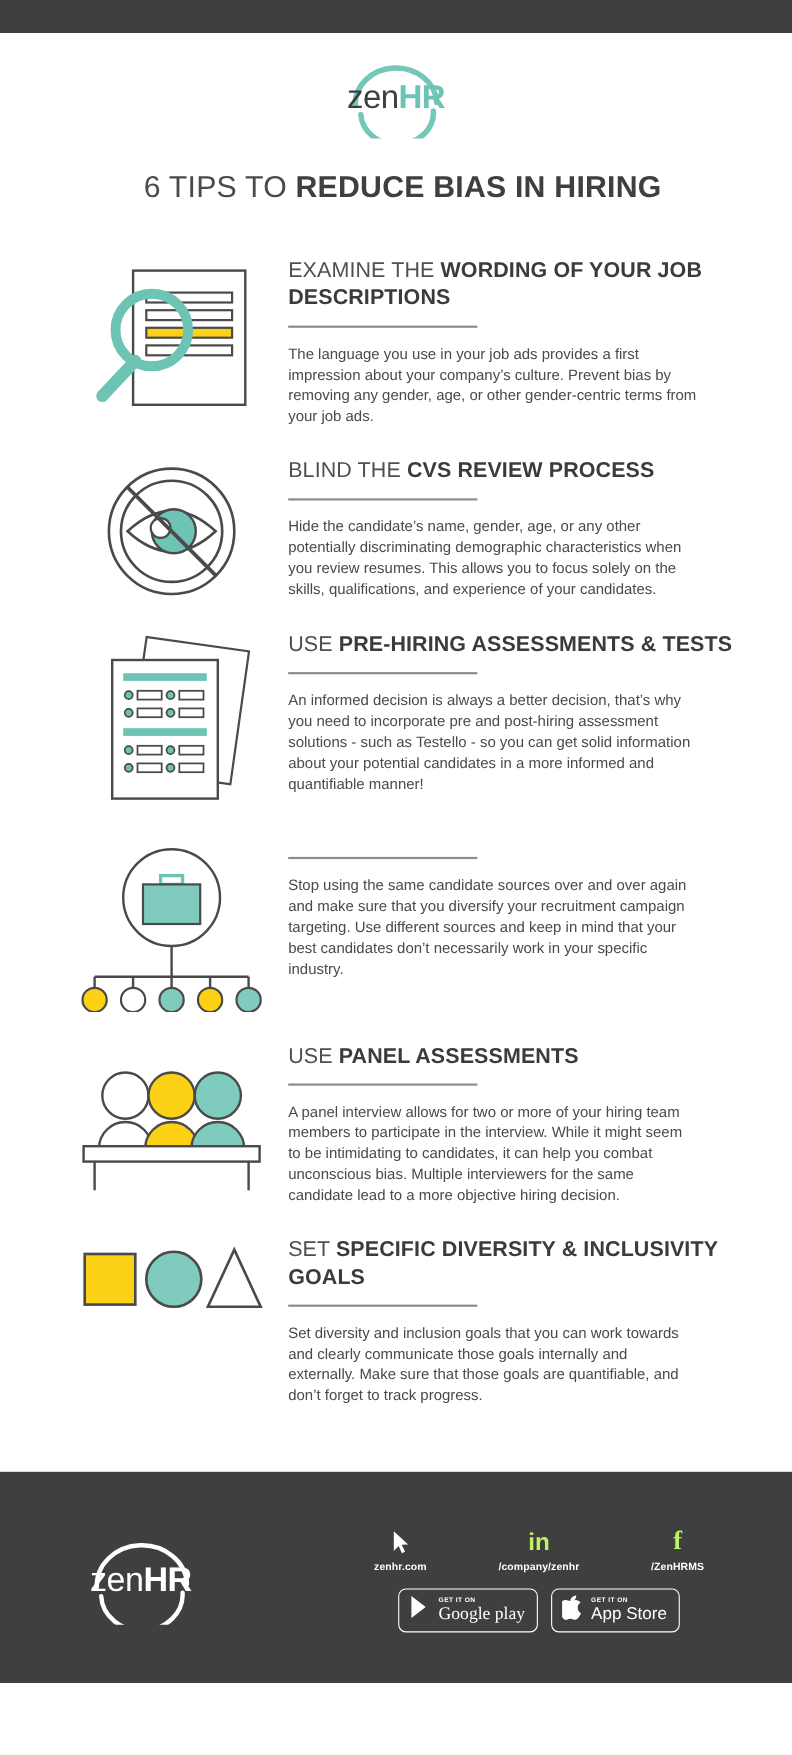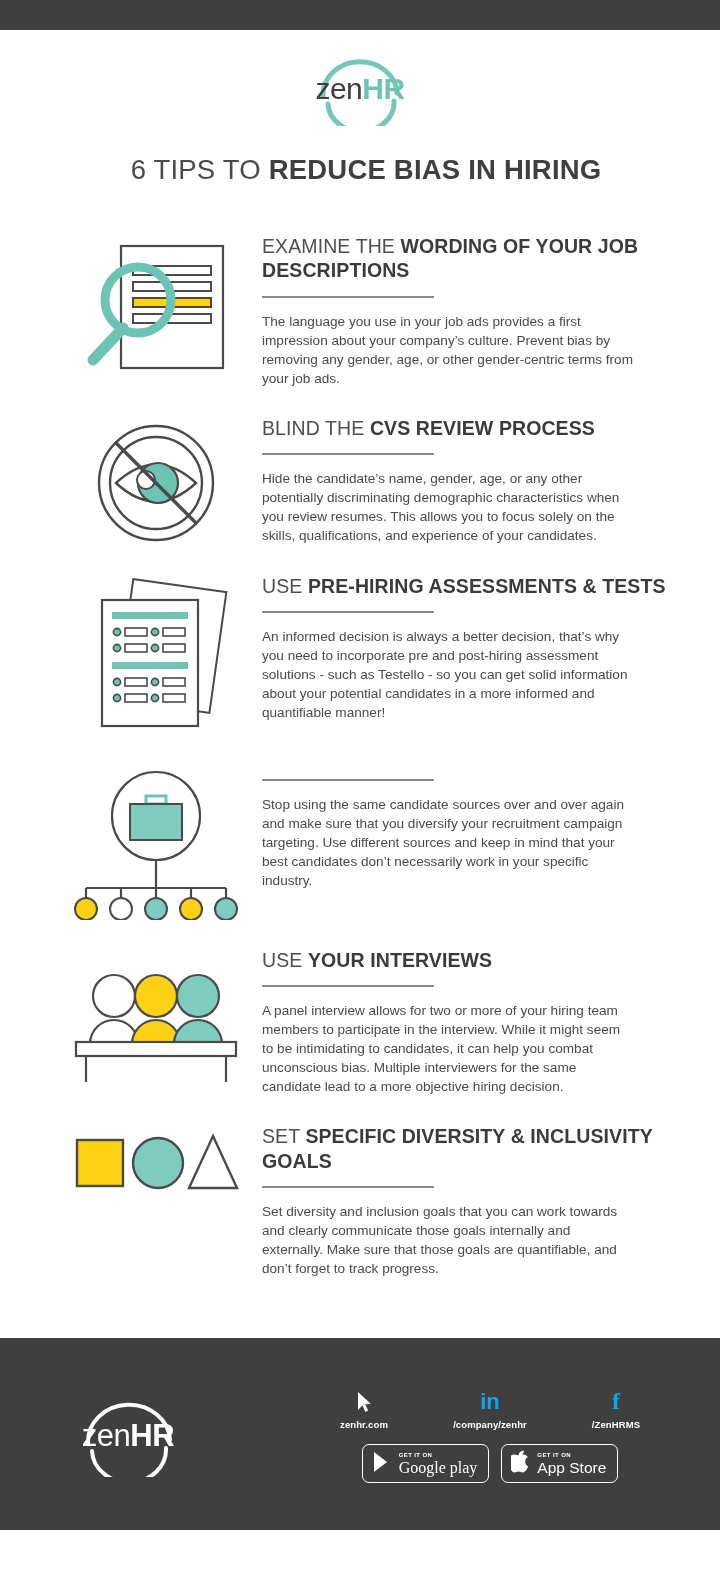--- a/index.html
+++ b/index.html
@@ -158,21 +158,21 @@
     flex-direction: column;
     align-items: center;
     gap: 6px;
     min-width: 92px;
   }
   .social-glyph {
     height: 26px;
     display: flex;
     align-items: flex-end;
     justify-content: center;
-    color: #0ea5e9;
+    color: #bef264;
   }
   .social-glyph .gl-in {
     font-size: 22px; font-weight: 700; line-height: 1;
     font-family: "Liberation Sans", sans-serif;
   }
   .social-glyph .gl-f {
     font-size: 24px; font-weight: 700; line-height: 1;
     font-family: "Liberation Serif", serif;
   }
   .social-label {
@@ -337,21 +337,21 @@
             <circle cx="86" cy="44" r="21" fill="#fcd116"></circle>
             <path d="M104 92 a24 24 0 0 1 48 0 z" fill="#7fccbe"></path>
             <circle cx="128" cy="44" r="21" fill="#7fccbe"></circle>
             <rect x="6" y="90" width="160" height="14" fill="#ffffff"></rect>
             <line x1="16" y1="104" x2="16" y2="130"></line>
             <line x1="156" y1="104" x2="156" y2="130"></line>
           </g>
         </svg>
       </div>
       <div class="tip-body">
-        <div class="tip-title"><span>USE </span><b>YOUR INTERVIEWS</b></div>
+        <div class="tip-title"><span>USE </span><b>PANEL ASSESSMENTS</b></div>
         <div class="tip-rule"></div>
         <div class="tip-text">A panel interview allows for two or more of your hiring team members to participate in the interview. While it might seem to be intimidating to candidates, it can help you combat unconscious bias.  Multiple interviewers for the same candidate lead to a more objective hiring decision.</div>
       </div>
     </div>
 
     <div class="tip">
       <div class="tip-icon">
         <svg width="170" height="66" viewBox="0 0 170 66">
           <rect x="6" y="12" width="46" height="46" fill="#fcd116" stroke="#4a4a4a" stroke-width="2.4"></rect>
           <circle cx="87" cy="35" r="25" fill="#7fccbe" stroke="#4a4a4a" stroke-width="2.4"></circle>

